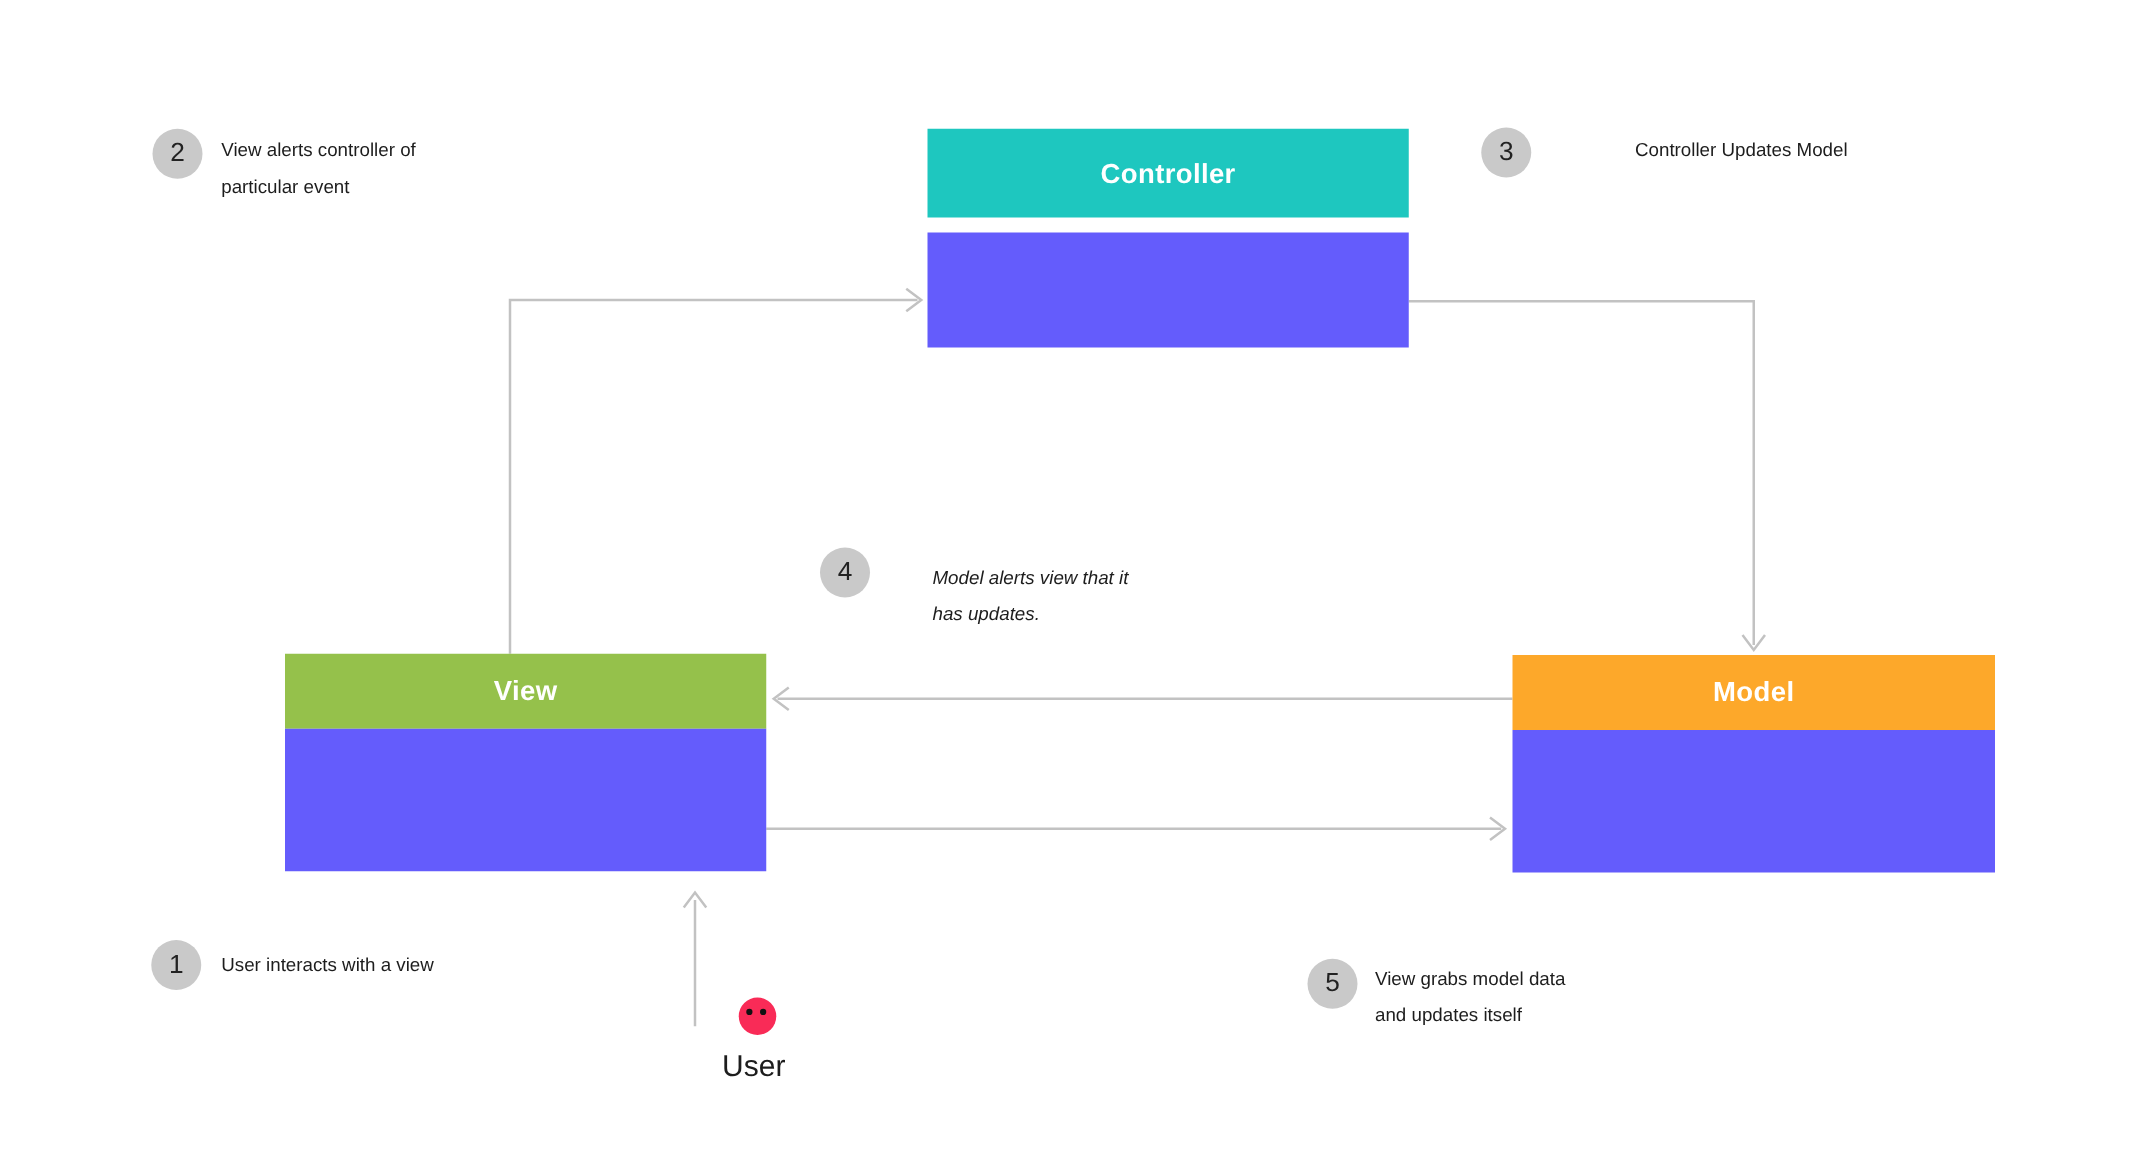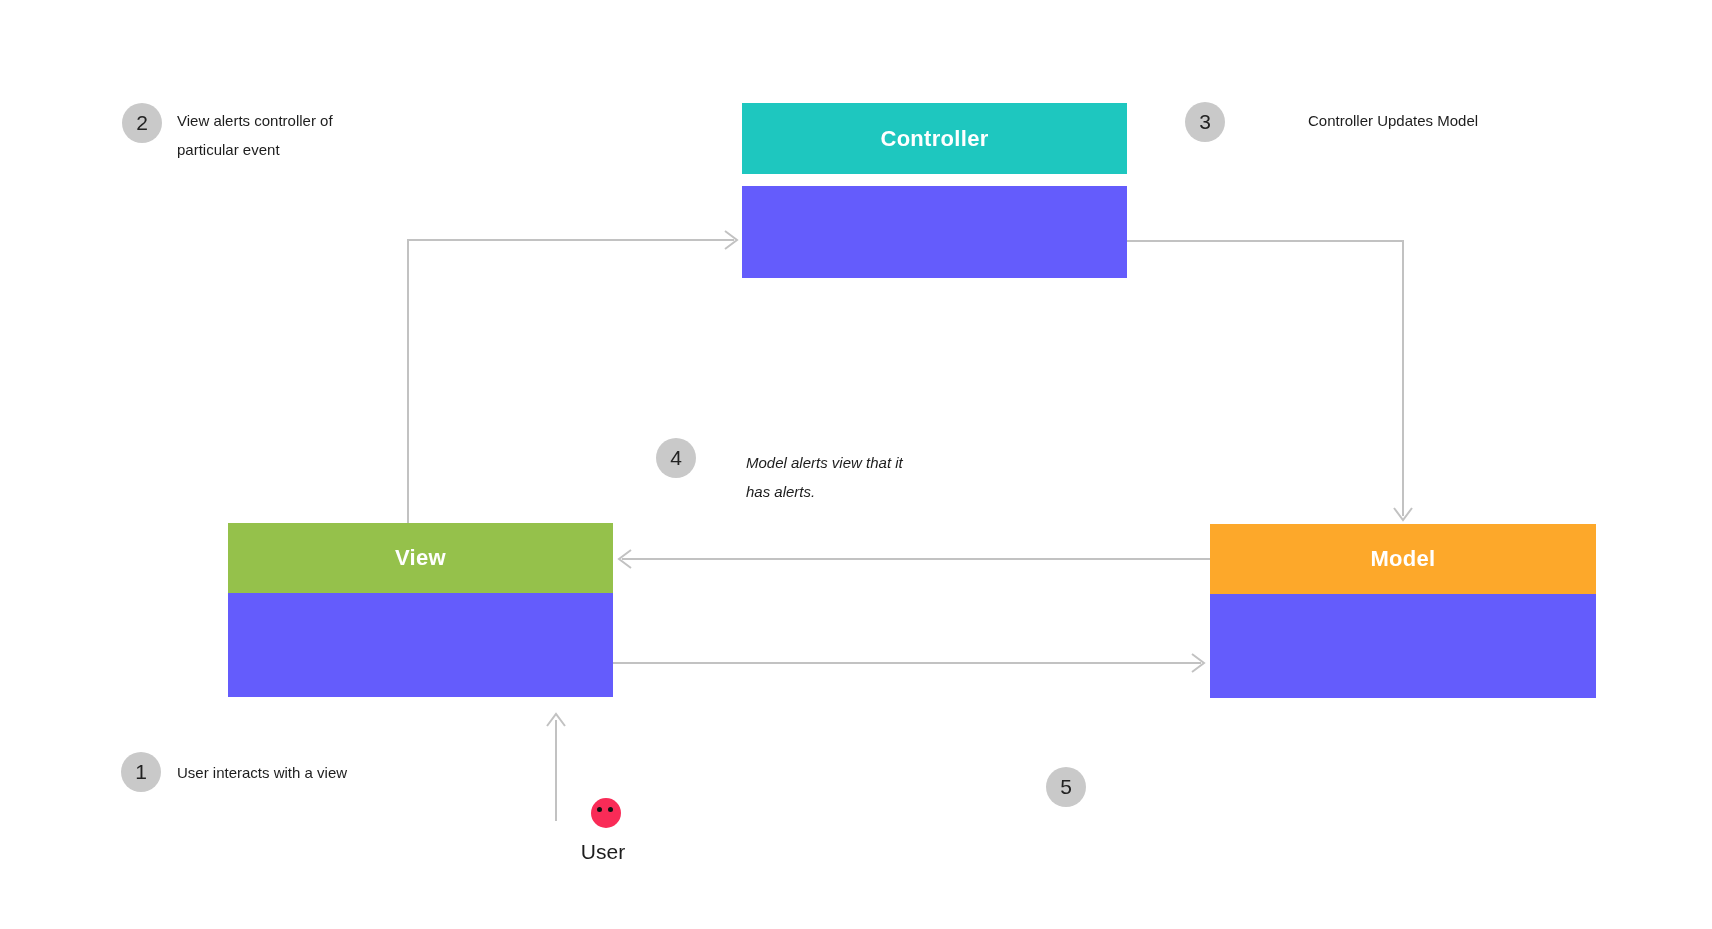--- a/index.html
+++ b/index.html
@@ -15,21 +15,21 @@
     background: #ffffff;
     overflow: hidden;
   }
   
   .node {
     position: absolute;
     display: flex;
     flex-direction: column;
   }
   .node .hd {
-    height: 70px;
+    height: 60px;
     display: flex;
     align-items: center;
     justify-content: center;
     color: #ffffff;
     font-size: 22px;
     font-weight: bold;
     letter-spacing: 0.3px;
   }
   .node .bd {
     flex: 1;
@@ -96,21 +96,21 @@
     top: 9px;
   }
   .user-dot .eye.l { left: 6px; }
   .user-dot .eye.r { left: 17px; }
   .user-label {
     position: absolute;
     left: 563px;
     top: 840px;
     width: 80px;
     text-align: center;
-    font-size: 21px;
+    font-size: 24px;
     color: var(--text);
   }
 </style>
 </head>
 <body>
 
 <div id="canvas">
 
   <svg id="arrows" width="1712" height="929" viewBox="0 0 1712 929">
 
@@ -163,24 +163,28 @@
   </div>
 
   <div class="badge" style="left:1185px; top:102px;">3</div>
   <div class="step-text" style="left:1308px; top:106px;">
     <div>Controller Updates Model</div>
   </div>
 
   <div class="badge" style="left:656px; top:438px;">4</div>
   <div class="step-text" style="left:746px; top:448px;font-style:italic;">
     <div>Model alerts view that it</div>
-    <div>has alerts.</div>
+    <div>has updates.</div>
   </div>
 
   <div class="badge" style="left:1046px; top:767px;">5</div>
+  <div class="step-text" style="left:1100px; top:769px;">
+    <div>View grabs model data</div>
+    <div>and updates itself</div>
+  </div>
 
   <div class="user-dot">
     <span class="eye l"></span>
     <span class="eye r"></span>
   </div>
   <div class="user-label">User</div>
 
 </div>
 
 </body></html>

